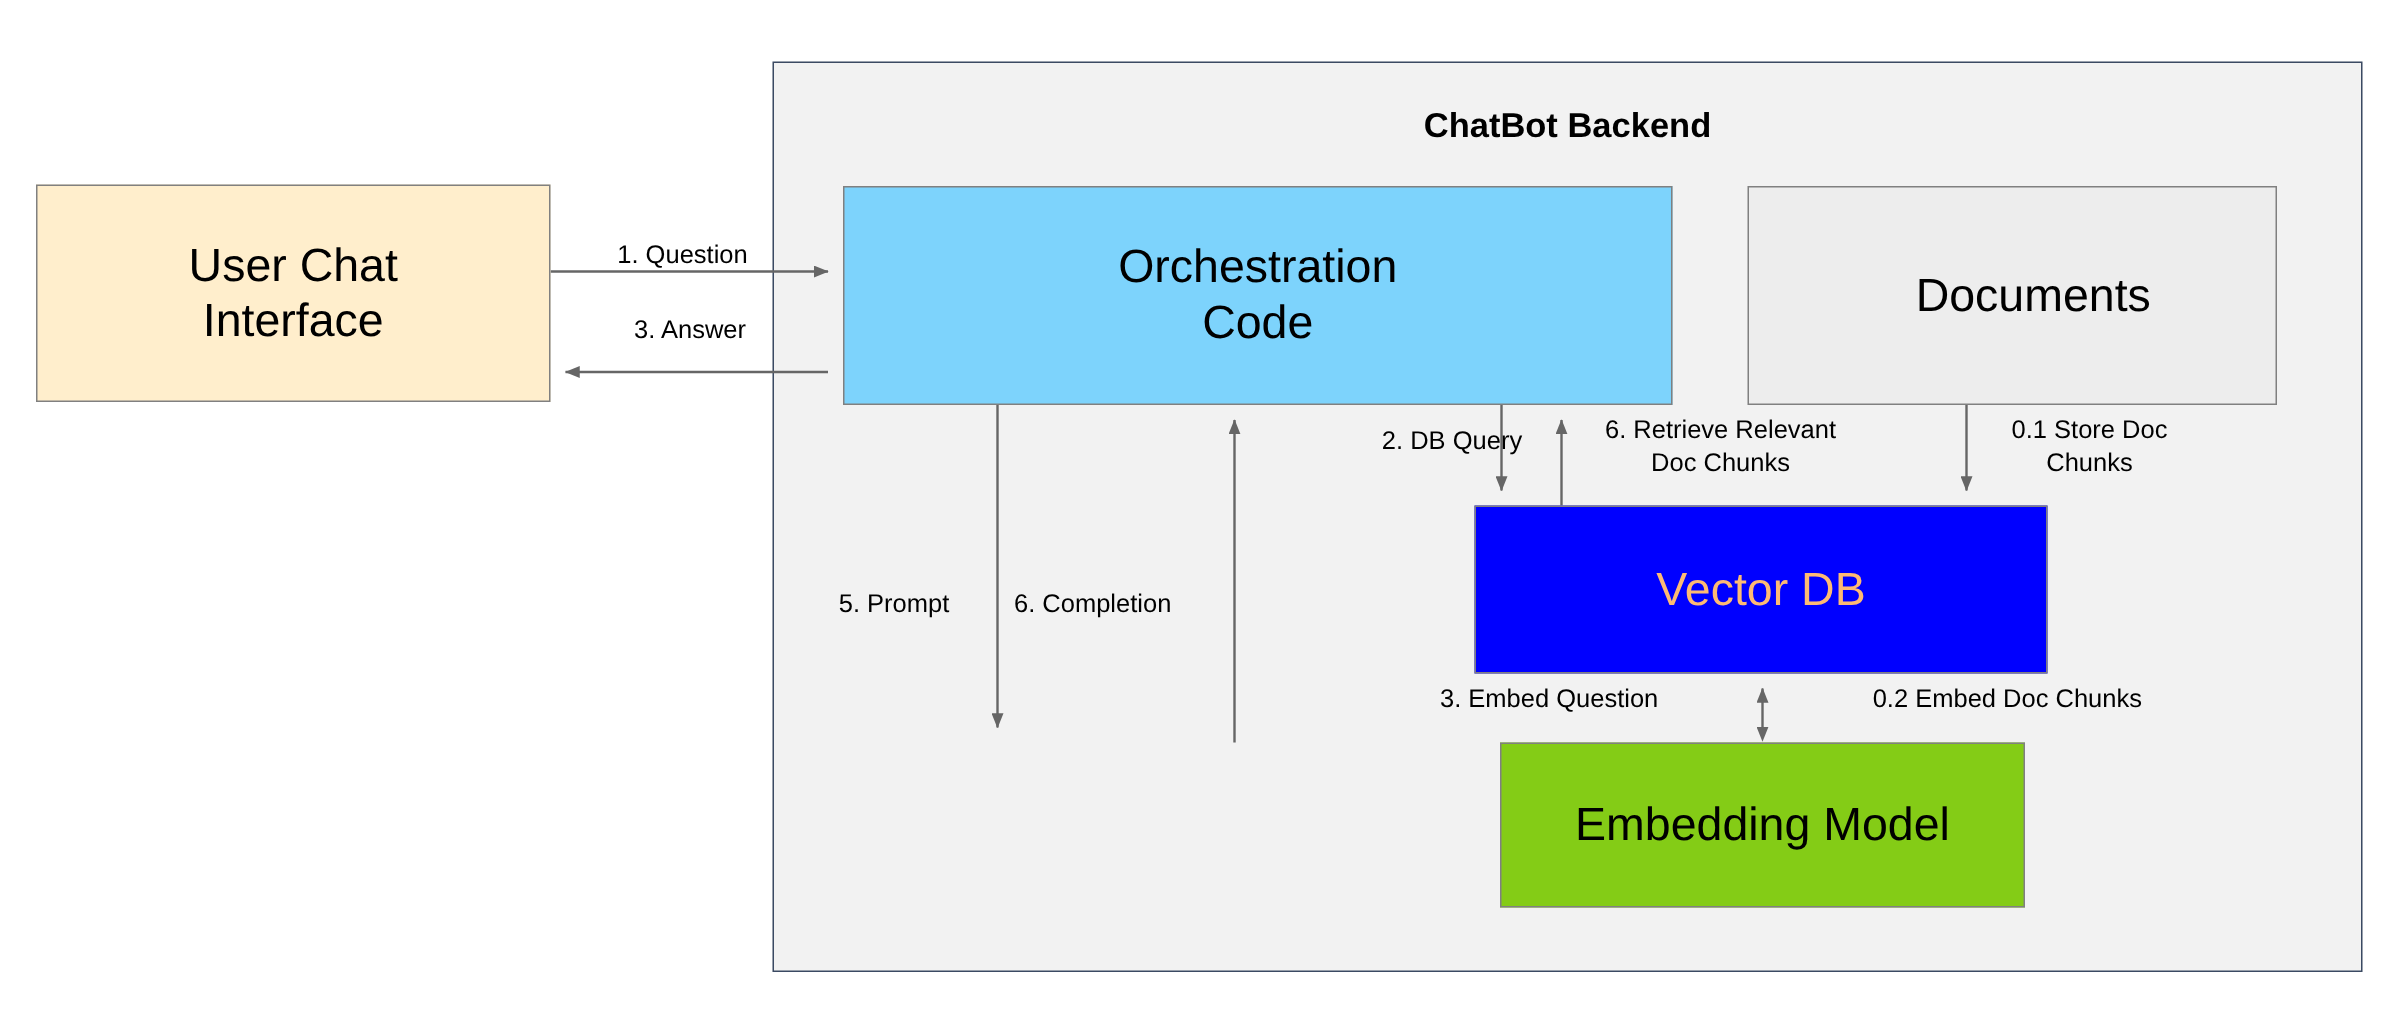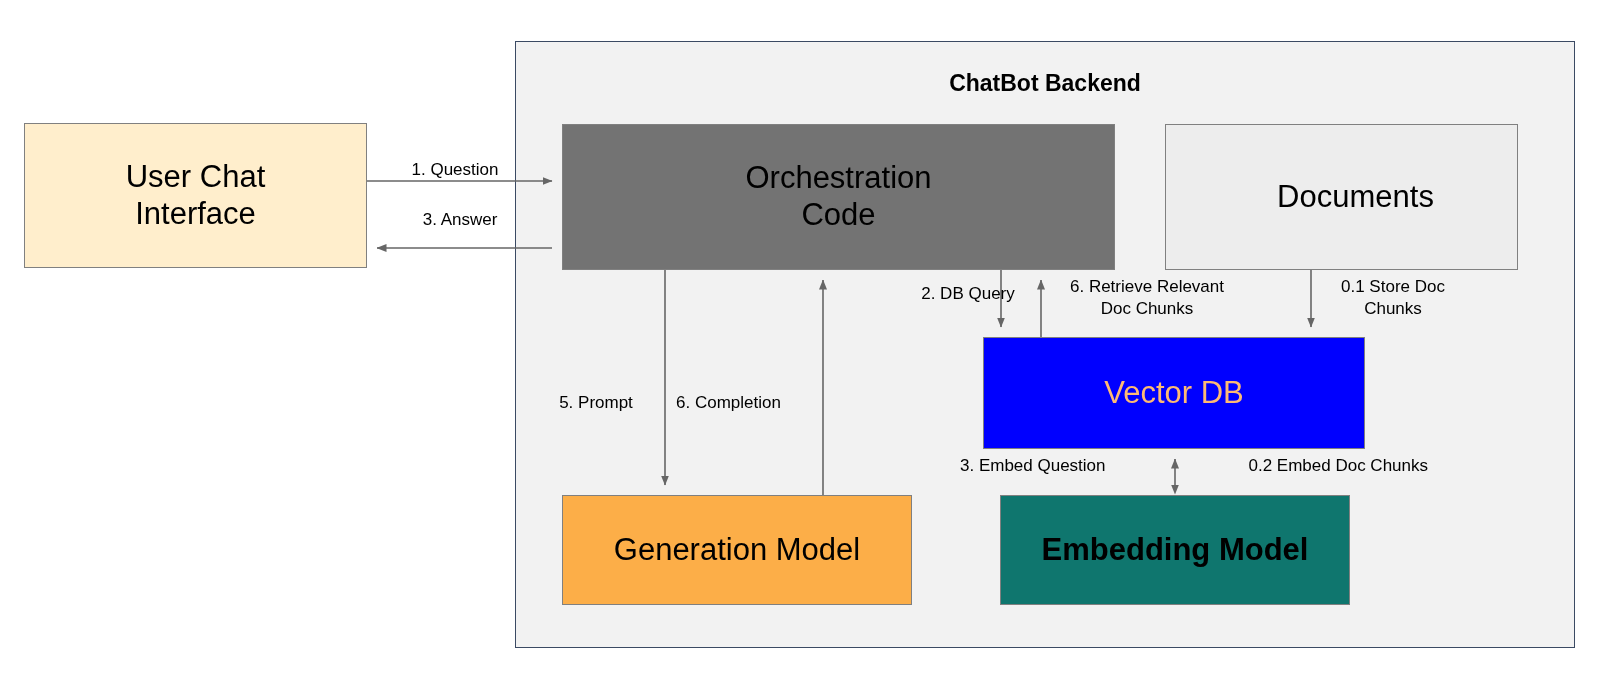--- a/index.html
+++ b/index.html
@@ -52,21 +52,21 @@
     width: 343px;
     height: 145px;
     background: #ffeecc;
     font-size: 31px;
   }
   #orchestration-box {
     left: 562px;
     top: 124px;
     width: 553px;
     height: 146px;
-    background: #737373;
+    background: #7dd3fc;
     font-size: 31px;
   }
   #documents-box {
     left: 1165px;
     top: 124px;
     width: 353px;
     height: 146px;
     background: #ededed;
     font-size: 31px;
   }
@@ -85,23 +85,22 @@
     width: 350px;
     height: 110px;
     background: #fcae48;
     font-size: 31px;
   }
   #embedding-model-box {
     left: 1000px;
     top: 495px;
     width: 350px;
     height: 110px;
-    background: #0f766e;
+    background: #84cc16;
     font-size: 31px;
-    font-weight: bold;
   }
   .edge-label {
     position: absolute;
     font-size: 17px;
     color: #000000;
     line-height: 1.3;
     white-space: pre-line;
     text-align: center;
   }
   #svg-edges {
@@ -160,23 +159,20 @@
   </div>
 
   <div class="box" id="documents-box">
     <span style="white-space: pre-line; margin-left: 28px;">Documents</span>
   </div>
 
   <div class="box" id="vector-db-box">
     <span style="white-space: pre-line;">Vector DB</span>
   </div>
 
-  <div class="box" id="generation-model-box">
-    <span style="white-space: pre-line;">Generation Model</span>
-  </div>
 
   <div class="box" id="embedding-model-box">
     <span style="white-space: pre-line;">Embedding Model</span>
   </div>
 
   <div class="edge-label" style="left:385px; top:159px; width:140px;">1. Question</div>
   <div class="edge-label" style="left:390px; top:209px; width:140px;">3. Answer</div>
   <div class="edge-label" style="left:898px; top:283px; width:140px; text-align:center;">2. DB Query</div>
   <div class="edge-label" style="left:1047px; top:276px; width:200px; text-align:center;">6. Retrieve Relevant
 Doc Chunks</div>

